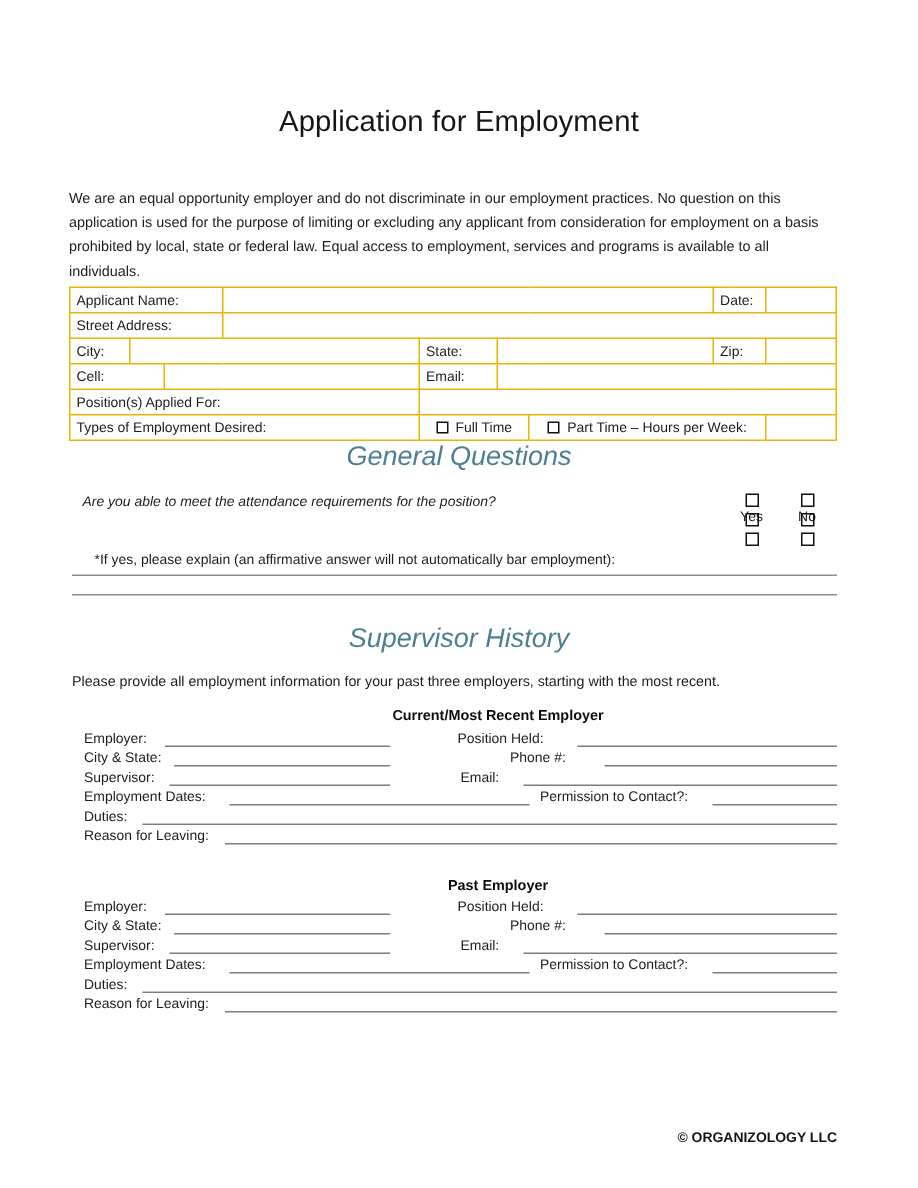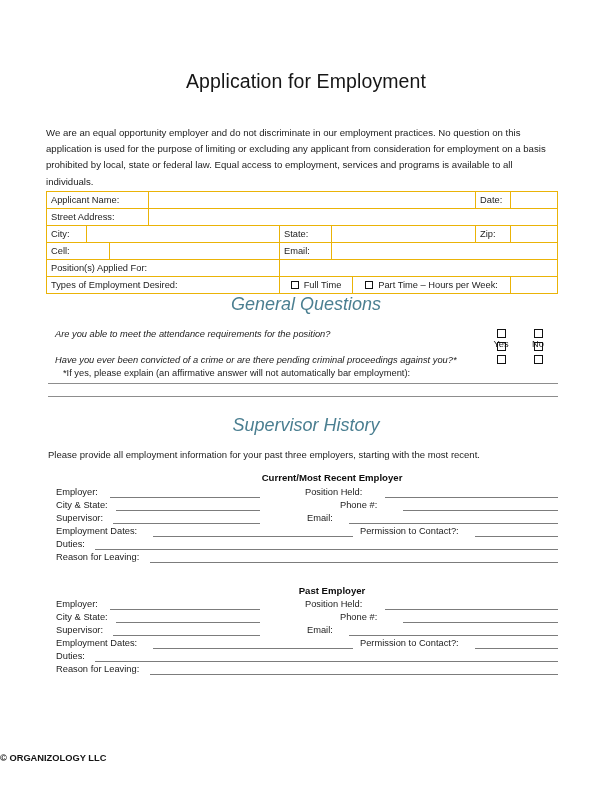--- a/index.html
+++ b/index.html
@@ -176,21 +176,21 @@
     position: absolute;
     height: 0;
     border-top: 1px solid #7c7c7c;
   }
 
   .copyright {
     position: absolute;
     left: 0;
     top: 753px;
     width: 558px;
-    text-align: left;
+    text-align: right;
     font-size: 9.3px;
     font-weight: bold;
     color: #141414;
   }
 </style>
 </head>
 <body>
 
 <div class="page">
 
@@ -261,21 +261,20 @@
   <div class="yn-head" id="yes-head">Yes</div>
   <div class="yn-head" id="no-head">No</div>
 
   <div class="question" style="top:329px;">Are you able to meet the attendance requirements for the position?</div>
   <div class="q-box" style="left:497px; top:329px;"></div>
   <div class="q-box" style="left:534px; top:329px;"></div>
 
   <div class="q-box" style="left:497px; top:342px;"></div>
   <div class="q-box" style="left:534px; top:342px;"></div>
 
-  <div class="question" style="top:355px;">Have you ever been convicted of a crime or are there pending criminal proceedings against you?*</div>
   <div class="q-box" style="left:497px; top:355px;"></div>
   <div class="q-box" style="left:534px; top:355px;"></div>
 
   <div class="explain-note">*If yes, please explain (an affirmative answer will not automatically bar employment):</div>
   <div class="answer-rule" style="top:383px;"></div>
   <div class="answer-rule" style="top:396px;"></div>
 
   <div class="section-heading" id="heading-history">Supervisor History</div>
   <div class="history-intro">Please provide all employment information for your past three employers, starting with the most recent.</div>
 

